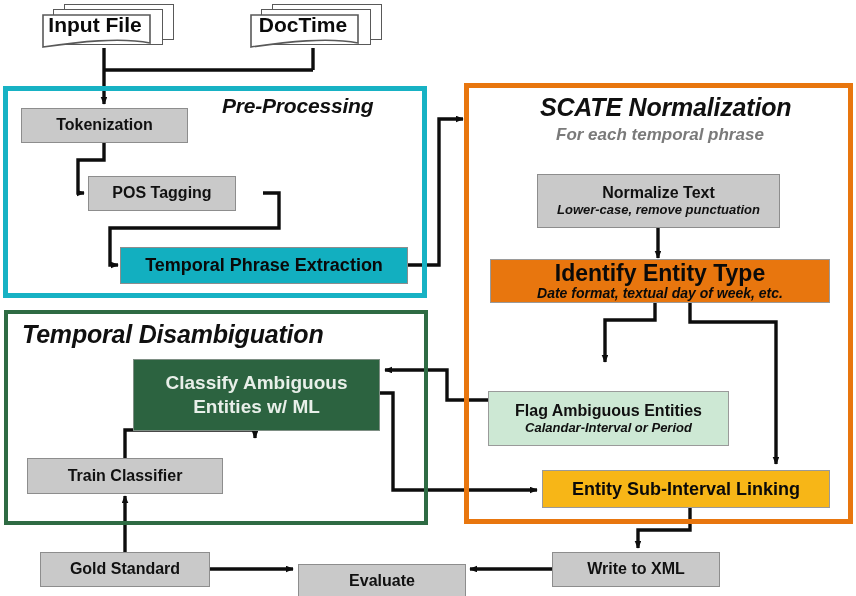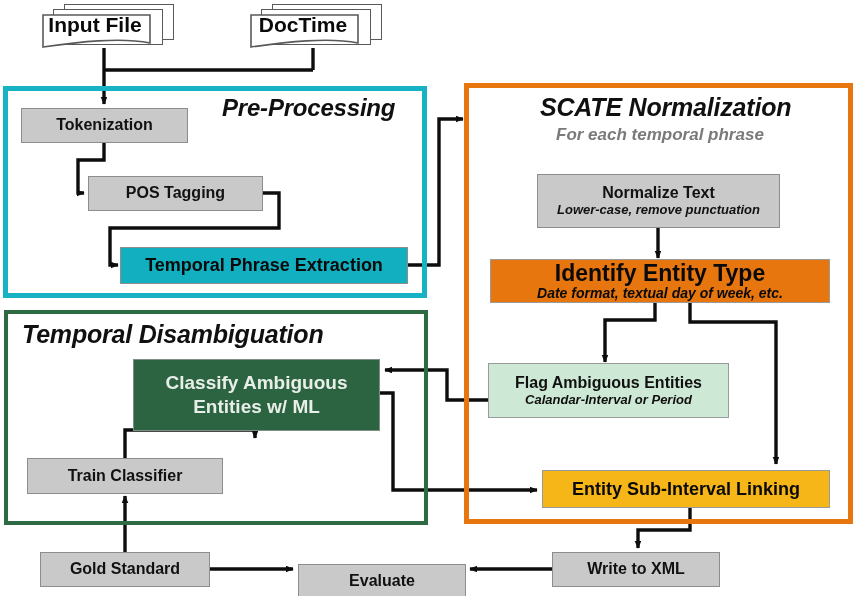--- a/index.html
+++ b/index.html
@@ -19,21 +19,21 @@
   .panel-disamb{border:4px solid #2e6b43;}
 
   .panel-title{position:absolute;font-style:italic;font-weight:bold;color:#101010;
                white-space:nowrap;letter-spacing:-0.2px;}
   .panel-sub{position:absolute;font-style:italic;font-weight:bold;color:#7a7a7a;
              white-space:nowrap;}
 
   .teal{background:#12afc0;border:1px solid #8d8d8d;color:#0a0a0a;font-weight:bold;}
   .orange{background:#e8760e;border:1px solid #9a9a9a;color:#0a0a0a;font-weight:bold;}
   .amber{background:#f7b617;border:1px solid #9a9a9a;color:#0a0a0a;font-weight:bold;}
-  .ltgreen{background:#cde8d4;border:1px solid #9a9a9a;color:#101010;font-weight:bold;}
+  .ltgreen{background:#cde8d4;border:1px solid #9a9a9a;color:#101010;font-weight:bold;margin-top:28px;}
   .dkgreen{background:#2c6340;border:1px solid #7e8f84;color:#e8efe9;font-weight:bold;}
 
   .ttl{line-height:1.05;text-align:right;}
   .sub{font-style:italic;font-weight:bold;line-height:1.05;margin-top:1px;}
 
   
   .docstack{position:absolute;}
   .docstack .sheet{position:absolute;background:#ffffff;border:1.5px solid #595959;}
   .docstack .front{position:absolute;left:0;top:0;}
   .docstack .label{position:absolute;left:0;top:0;width:100%;height:100%;
@@ -99,27 +99,27 @@
   <div class="docstack" style="left:250px;top:4px;width:146px;height:46px;">
     <div class="sheet" style="left:22px;top:0px;width:108px;height:34px;"></div>
     <div class="sheet" style="left:11px;top:5px;width:108px;height:34px;"></div>
     <svg class="front" width="130" height="46" viewBox="0 0 130 46">
       <path d="M1,11 L108,11 L108,39 C78,33 36,38 1,43 Z" fill="#ffffff" stroke="#595959" stroke-width="1.6"></path>
     </svg>
     <div class="label" style="font-size:21px;left:-2px;top:-2px;width:110px;height:46px;">DocTime</div>
   </div>
 
   <div class="panel panel-preproc" style="left:3px;top:86px;width:424px;height:212px;"></div>
-  <div class="panel-title" style="left:222px;top:94px;font-size:24px;text-align:center;">Pre-Processing</div>
+  <div class="panel-title" style="left:222px;top:94px;font-size:21px;text-align:center;">Pre-Processing</div>
 
   <div class="box grey" style="left:21px;top:108px;width:167px;height:35px;">
     <div class="ttl" style="font-size:16px;">Tokenization</div>
   </div>
 
-  <div class="box grey" style="left:88px;top:176px;width:175px;height:35px;">
+  <div class="box grey" style="left:88px;top:176px;width:148px;height:35px;">
     <div class="ttl" style="font-size:16px;">POS Tagging</div>
   </div>
 
   <div class="box teal" style="left:120px;top:247px;width:288px;height:37px;">
     <div class="ttl" style="font-size:18px;">Temporal Phrase Extraction</div>
   </div>
 
   <div class="panel panel-scate" style="left:464px;top:83px;width:389px;height:441px;"></div>
   <div class="panel-title" style="left:540px;top:93px;font-size:25px;">SCATE Normalization</div>
   <div class="panel-sub" style="left:556px;top:125px;font-size:17px;">For each temporal phrase</div>

